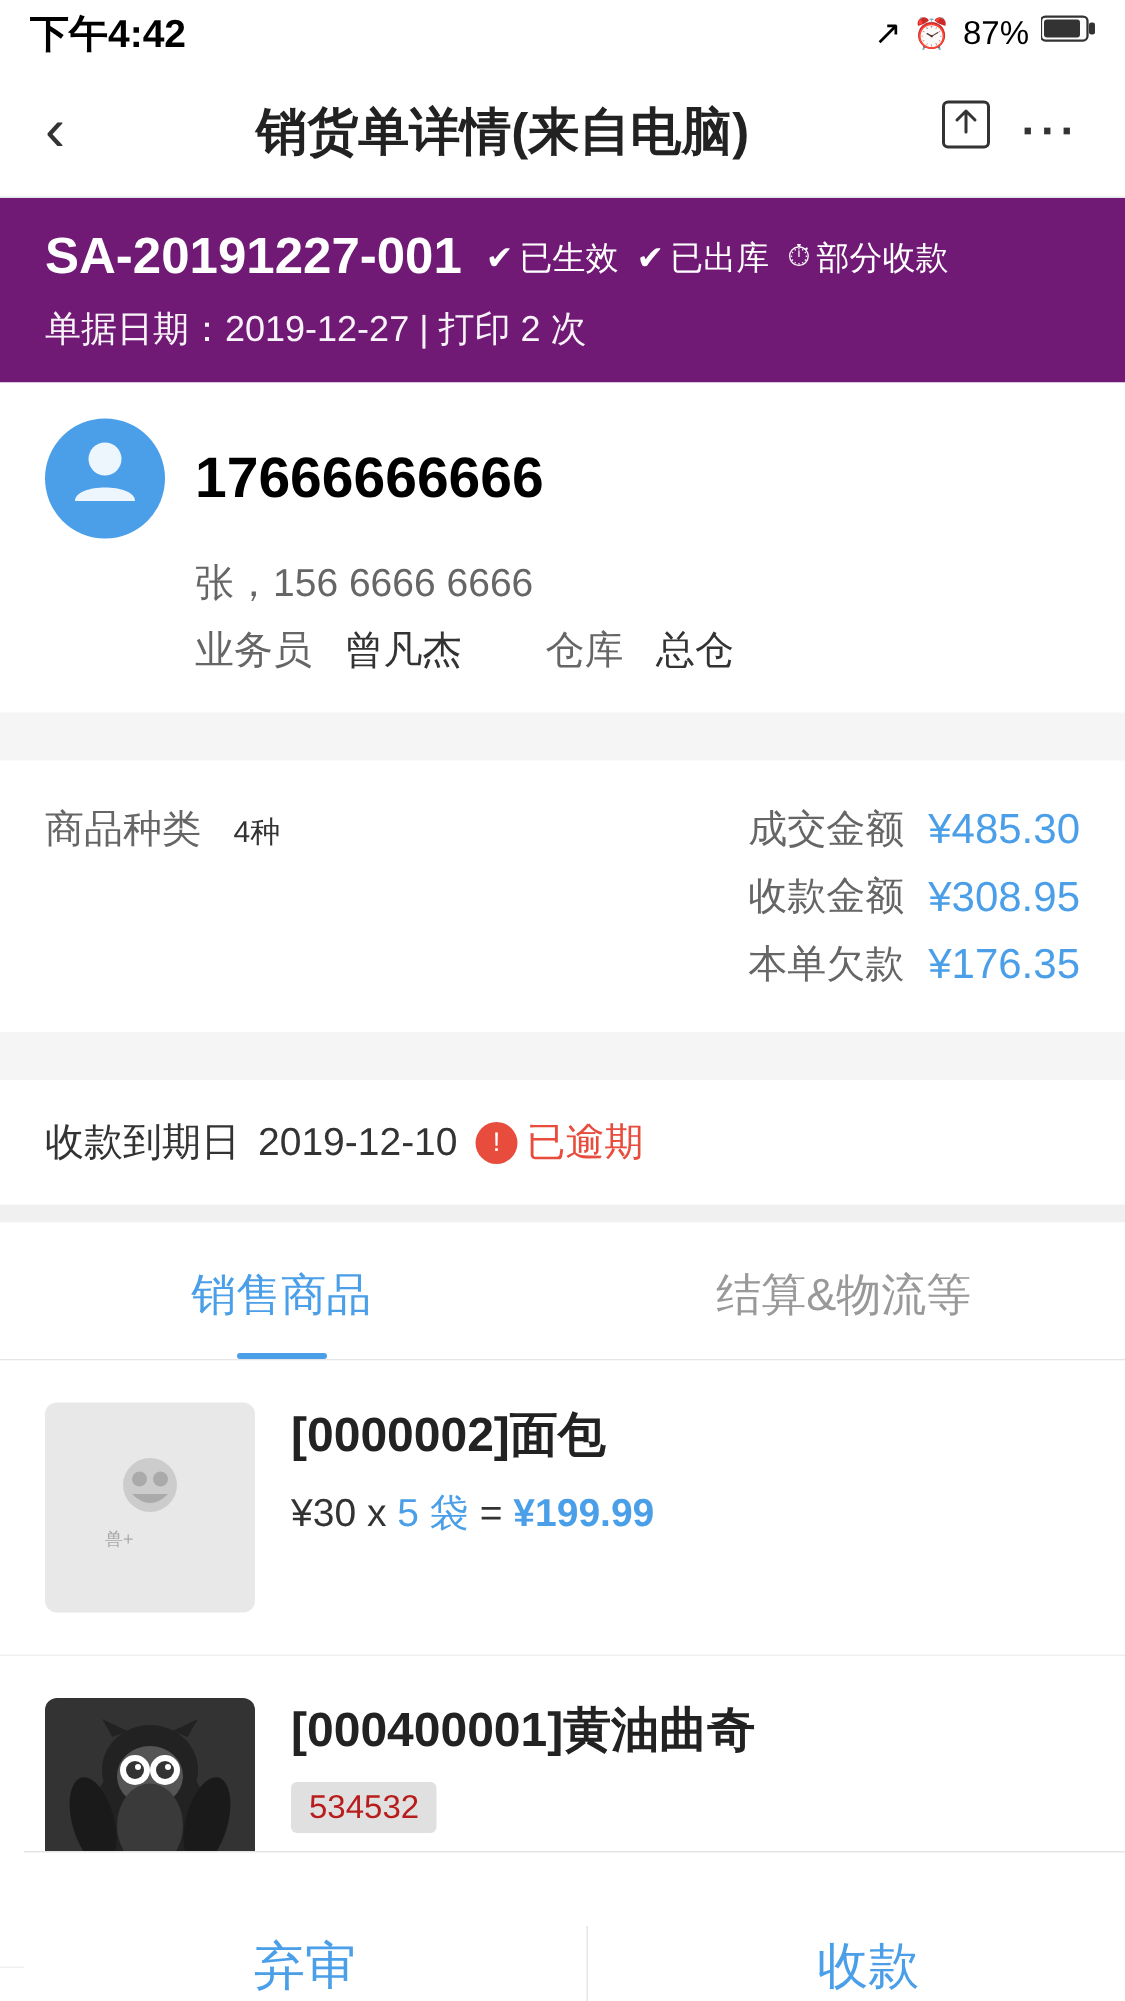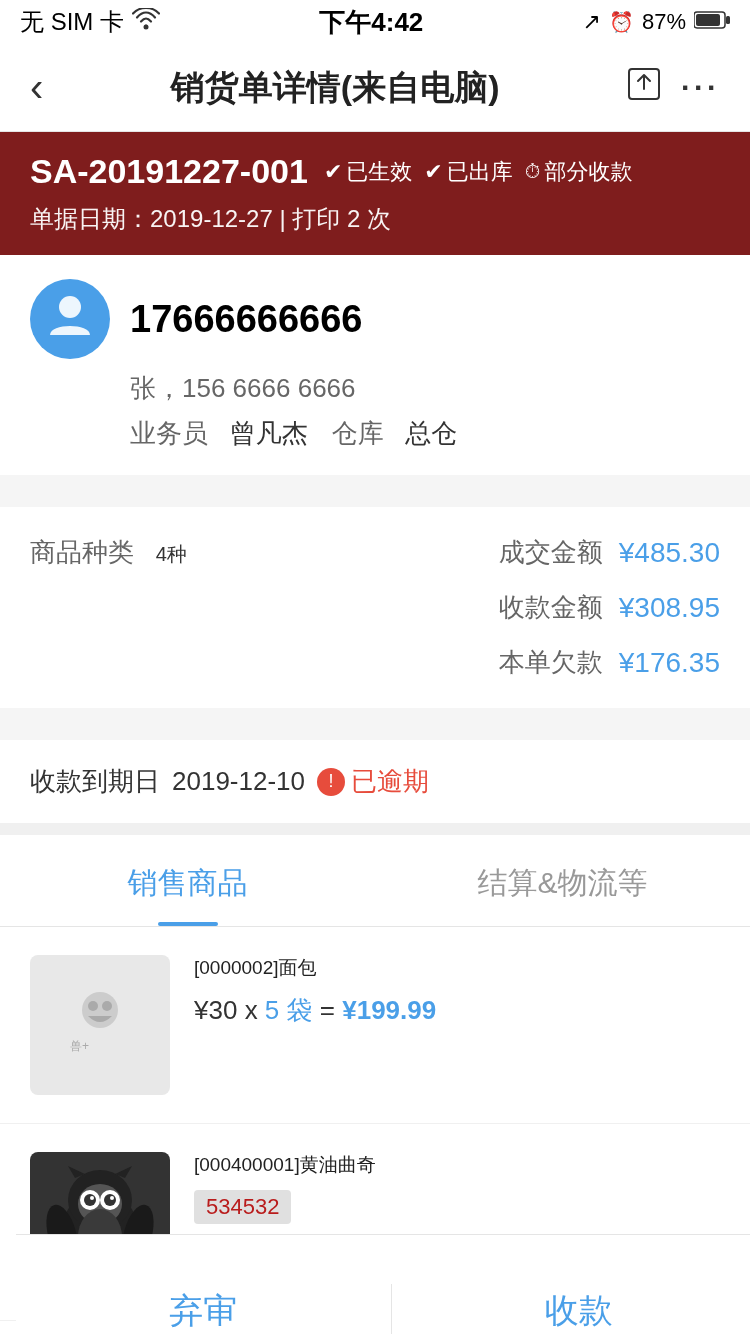--- a/index.html
+++ b/index.html
@@ -41,21 +41,21 @@
       border-bottom: 1px solid #e5e5e5;
     }
     .nav-back { font-size: 40px; color: #333; cursor: pointer; }
     .nav-title { font-size: 34px; font-weight: 600; color: #222; }
     .nav-actions { display: flex; align-items: center; gap: 20px; }
     .nav-share { font-size: 34px; color: #333; }
     .nav-more { font-size: 34px; color: #333; letter-spacing: 2px; }
 
     
     .header-banner {
-      background: #7f1d1d;
+      background: #701a75;
       padding: 20px 30px;
       width: 750px;
     }
     .header-top-row {
       display: flex;
       align-items: center;
       gap: 16px;
       margin-bottom: 12px;
     }
     .order-id {
@@ -115,21 +115,21 @@
     }
     .customer-name {
       font-size: 26px;
       color: #666;
       margin-bottom: 10px;
       margin-left: 100px;
     }
     .customer-meta {
       display: flex;
       align-items: center;
-      gap: 24px;
+      gap: 56px;
       margin-left: 100px;
     }
     .meta-item {
       font-size: 26px;
       color: #666;
     }
     .meta-value {
       font-size: 26px;
       color: #333;
       font-weight: 500;
@@ -153,21 +153,21 @@
     }
     .stat-count {
       font-size: 20px;
       color: #333;
       font-weight: 500;
     }
     .stats-right {
       display: flex;
       flex-direction: column;
       align-items: flex-end;
-      gap: 20px;
+      gap: 10px;
     }
     .stat-line {
       display: flex;
       align-items: center;
       gap: 16px;
     }
     .stat-label {
       font-size: 26px;
       color: #666;
     }
@@ -287,23 +287,23 @@
       font-size: 64px;
     }
     .owl-svg {
       width: 120px;
       height: 120px;
     }
     .product-info {
       flex: 1;
     }
     .product-name {
-      font-size: 19px;
+      font-size: 32px;
       color: #222;
-      font-weight: 400;
+      font-weight: 700;
       margin-bottom: 12px;
     }
     .product-tag {
       display: inline-block;
       background: #e0e0e0;
       color: #b91c1c;
       font-size: 22px;
       padding: 4px 12px;
       border-radius: 4px;
       margin-bottom: 14px;
@@ -350,32 +350,20 @@
 
     .section-gap {
       height: 16px;
       background: #f5f5f5;
     }
   </style>
 </head>
 <body>
 
 <div class="status-bar">
-  <div class="status-left">
-    <span>无 SIM 卡</span>
-    <span>
-      <svg width="28" height="22" viewBox="0 0 28 22" fill="none">
-        <path d="M14 18 C14 18 14 18 14 18" stroke="#333" stroke-width="3" stroke-linecap="round"></path>
-        <path d="M9 13.5 C10.8 11.5 12.3 10.5 14 10.5 C15.7 10.5 17.2 11.5 19 13.5" stroke="#333" stroke-width="2.2" stroke-linecap="round" fill="none"></path>
-        <path d="M5 9.5 C8 6 11 4.5 14 4.5 C17 4.5 20 6 23 9.5" stroke="#333" stroke-width="2.2" stroke-linecap="round" fill="none"></path>
-        <path d="M1 5.5 C5 1 9.5 0 14 0 C18.5 0 23 1 27 5.5" stroke="#333" stroke-width="2.2" stroke-linecap="round" fill="none"></path>
-        <circle cx="14" cy="19" r="2.5" fill="#333"></circle>
-      </svg>
-    </span>
-  </div>
   <div class="status-center">
     <span>下午4:42</span>
   </div>
   <div class="status-right">
     <span style="font-size:22px;">↗</span>
     <span style="font-size:20px;">⏰</span>
     <span style="font-size:22px;font-weight:500;">87%</span>
     <span>
       <svg width="36" height="20" viewBox="0 0 36 20">
         <rect x="0" y="2" width="31" height="16" rx="3" ry="3" fill="none" stroke="#333" stroke-width="1.5"></rect>

